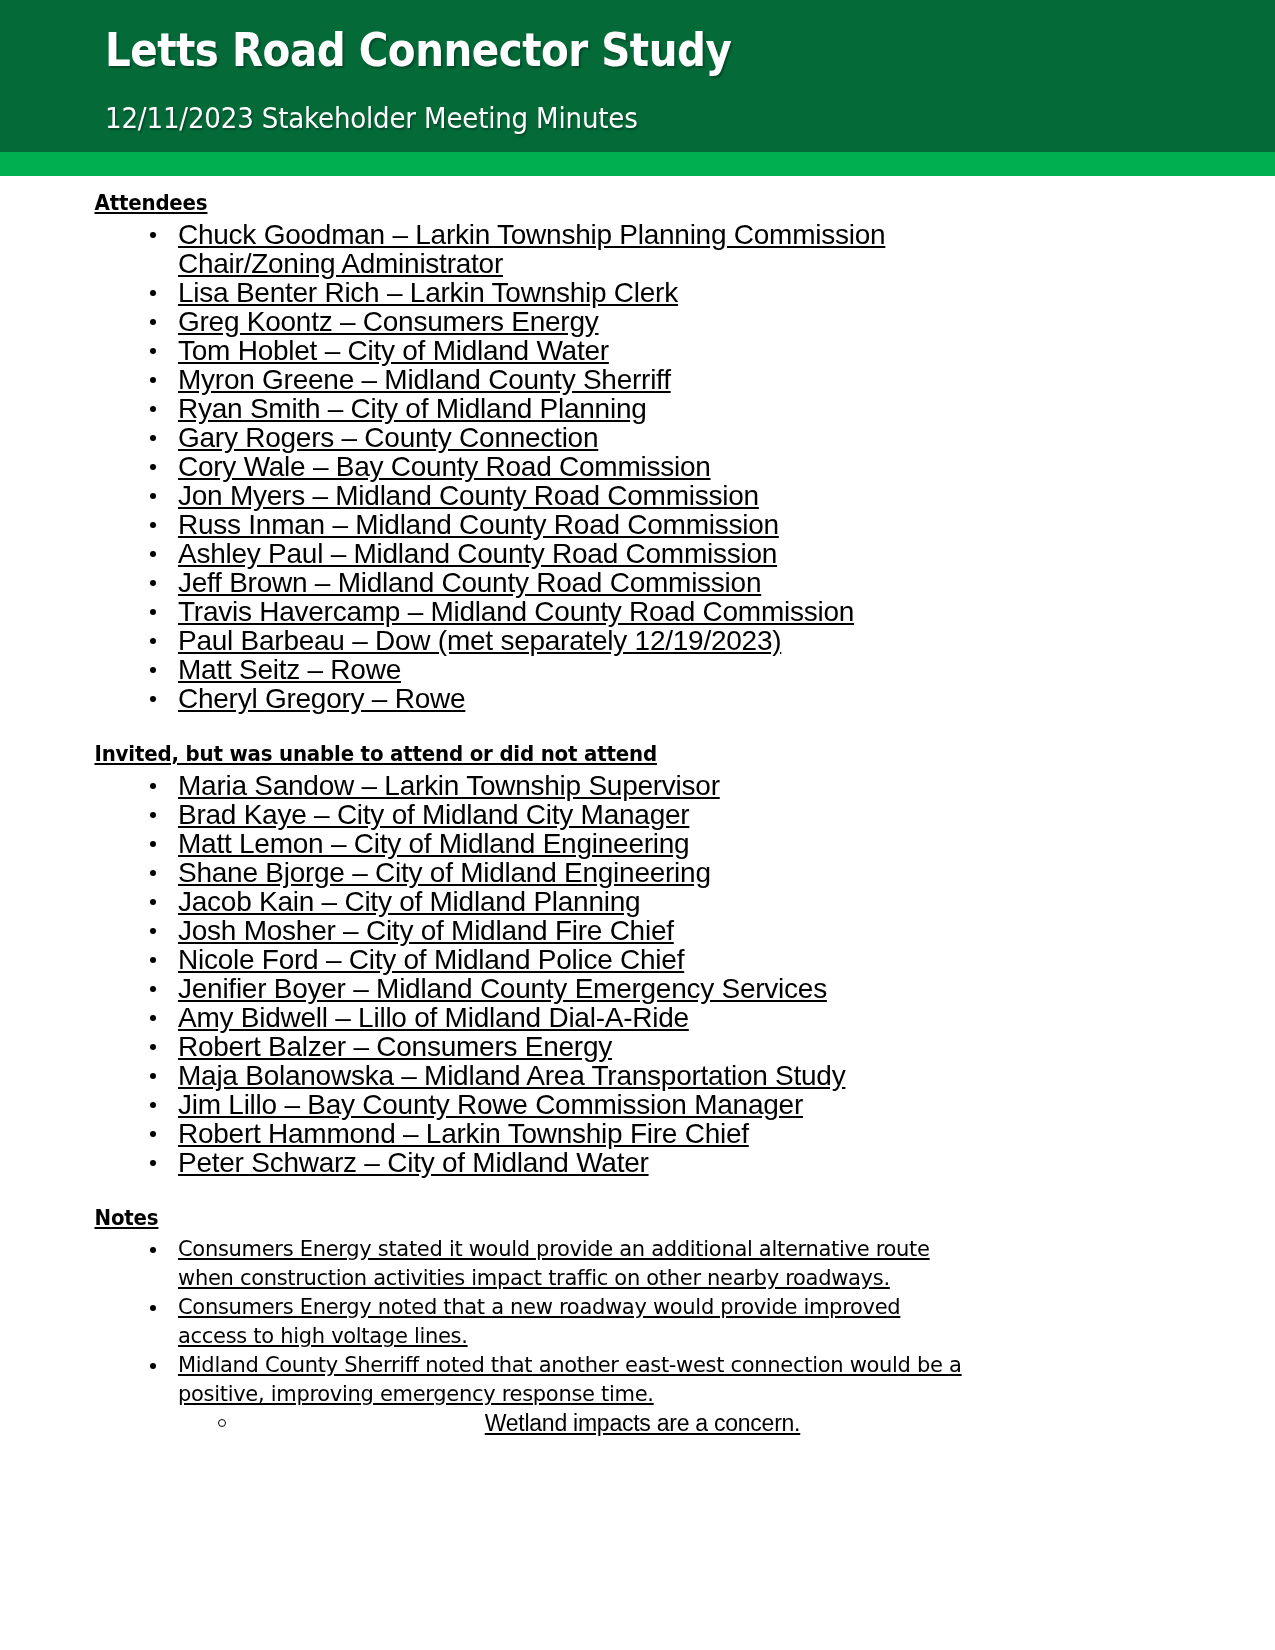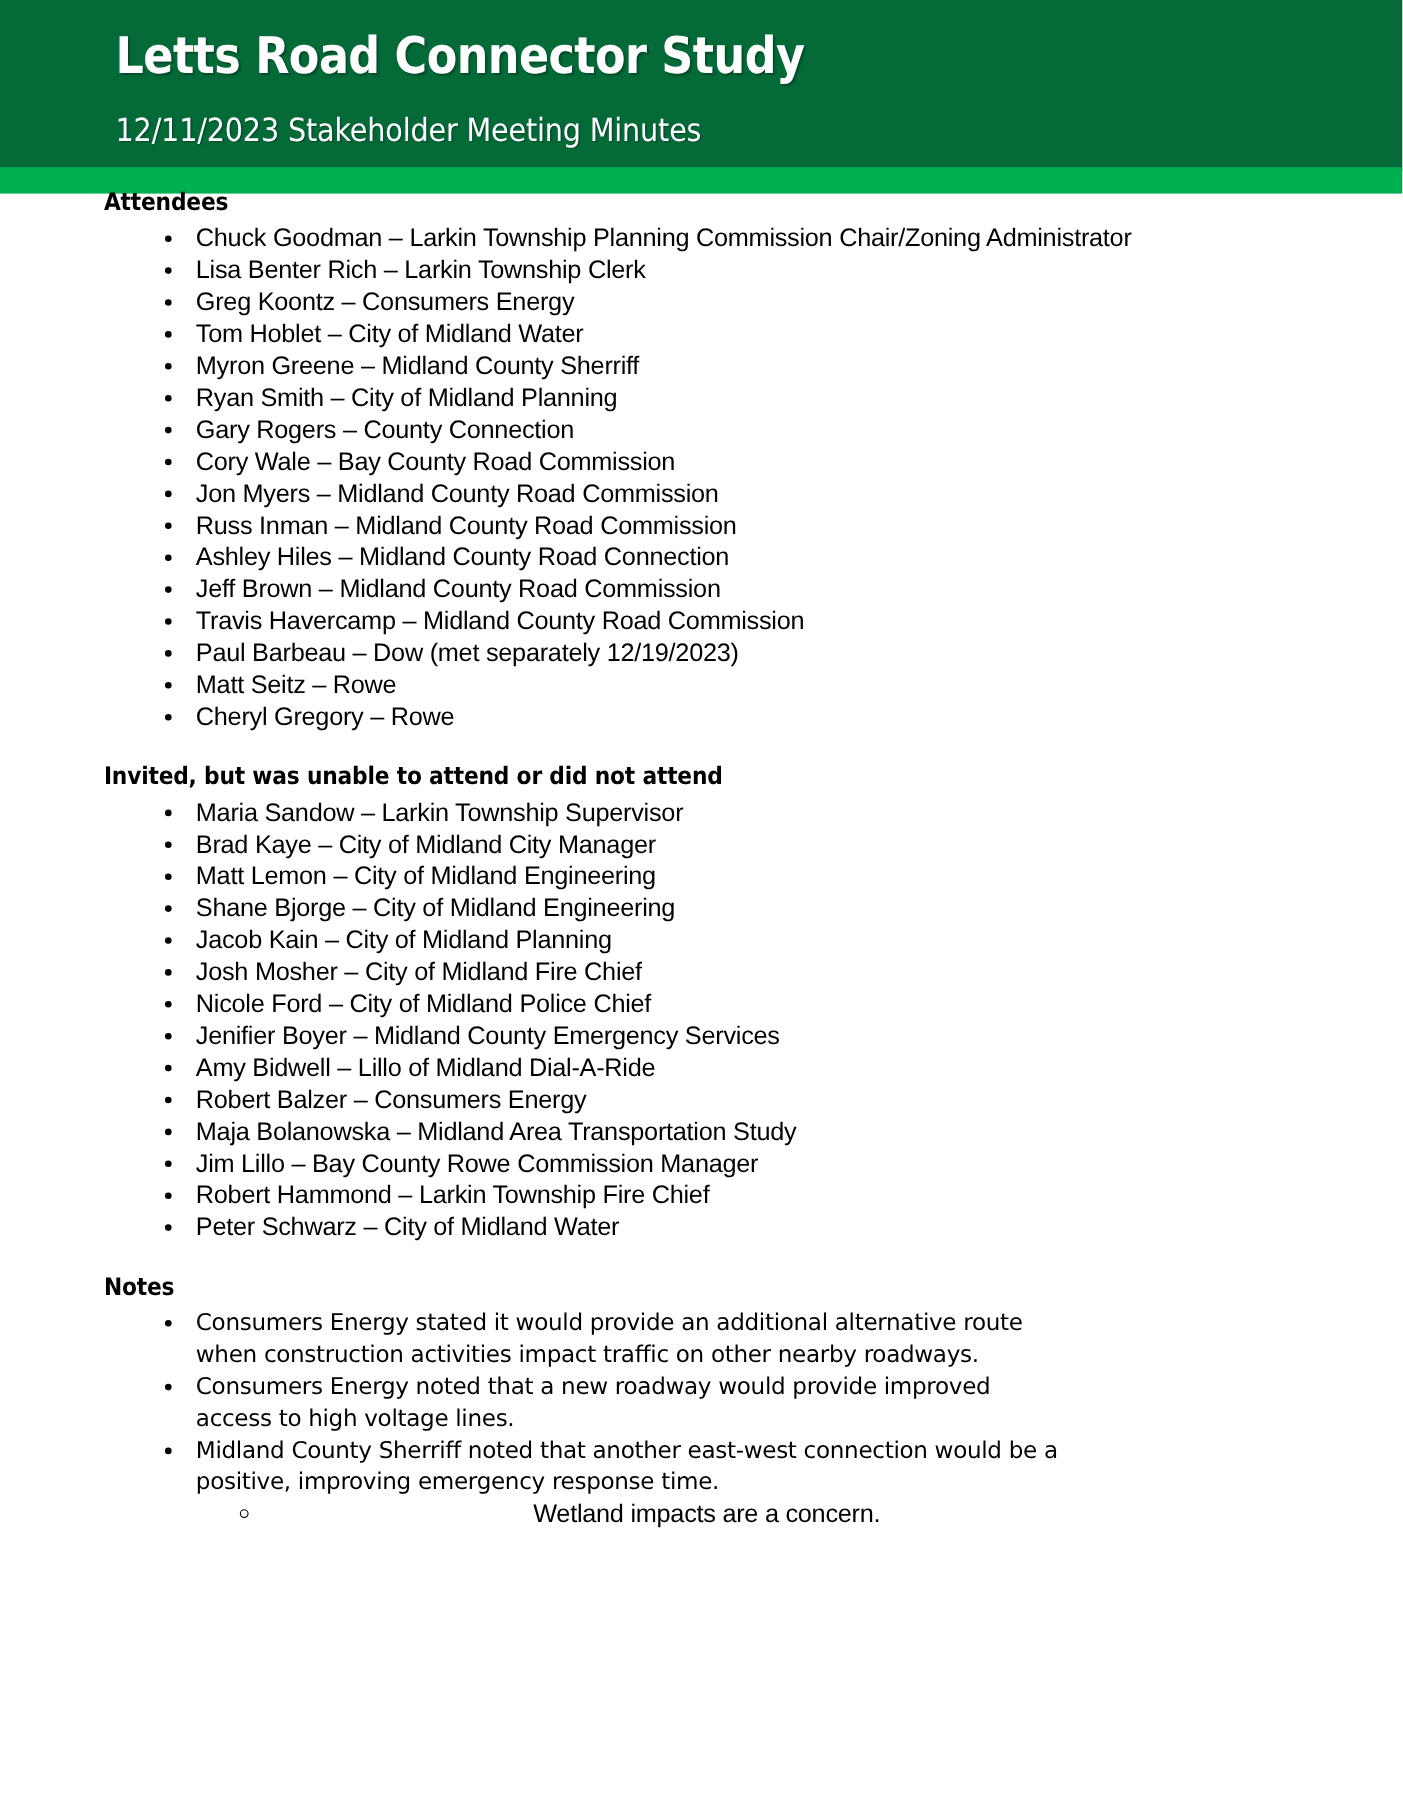--- a/index.html
+++ b/index.html
@@ -72,23 +72,24 @@
     color: #ffffff;
     text-shadow: 1.5px 1.5px 1.5px rgba(0, 0, 0, 0.28);
     white-space: nowrap;
     transform: scaleX(0.90);
     transform-origin: left top;
   }
 
   
   .body-content {
     position: absolute;
-    top: 168px;
+    top: 186px;
     left: 0;
     width: 1132px;
+    text-decoration: underline;
   }
 
   .section {
     padding: 0;
   }
 
   .section-heading {
     margin: 0;
     padding: 0 0 0 105px;
     font-family: "DejaVu Sans", sans-serif;
@@ -105,21 +106,21 @@
     list-style: none;
     margin: 0;
     padding: 0;
   }
 
   .bullet-item {
     position: relative;
     margin: 0;
     padding: 0 95px 0 178px;
     font-family: "Liberation Sans", sans-serif;
-    font-size: 23px;
+    font-size: 28px;
     line-height: 29px;
     color: #000000;
     letter-spacing: -0.25px;
   }
 
   .bullet-item::before {
     content: "";
     position: absolute;
     left: 150px;
     top: 12px;
@@ -192,21 +193,21 @@
         <li class="bullet-item">Chuck Goodman – Larkin Township Planning Commission Chair/Zoning Administrator</li>
         <li class="bullet-item">Lisa Benter Rich – Larkin Township Clerk</li>
         <li class="bullet-item">Greg Koontz – Consumers Energy</li>
         <li class="bullet-item">Tom Hoblet – City of Midland Water</li>
         <li class="bullet-item">Myron Greene – Midland County Sherriff</li>
         <li class="bullet-item">Ryan Smith – City of Midland Planning</li>
         <li class="bullet-item">Gary Rogers – County Connection</li>
         <li class="bullet-item">Cory Wale – Bay County Road Commission</li>
         <li class="bullet-item">Jon Myers – Midland County Road Commission</li>
         <li class="bullet-item">Russ Inman – Midland County Road Commission</li>
-        <li class="bullet-item">Ashley Hiles – Midland County Road Connection</li>
+        <li class="bullet-item">Ashley Paul – Midland County Road Commission</li>
         <li class="bullet-item">Jeff Brown – Midland County Road Commission</li>
         <li class="bullet-item">Travis Havercamp – Midland County Road Commission</li>
         <li class="bullet-item">Paul Barbeau – Dow (met separately 12/19/2023)</li>
         <li class="bullet-item">Matt Seitz – Rowe</li>
         <li class="bullet-item">Cheryl Gregory – Rowe</li>
       </ul>
     </div>
 
     <div class="gap"></div>
 

